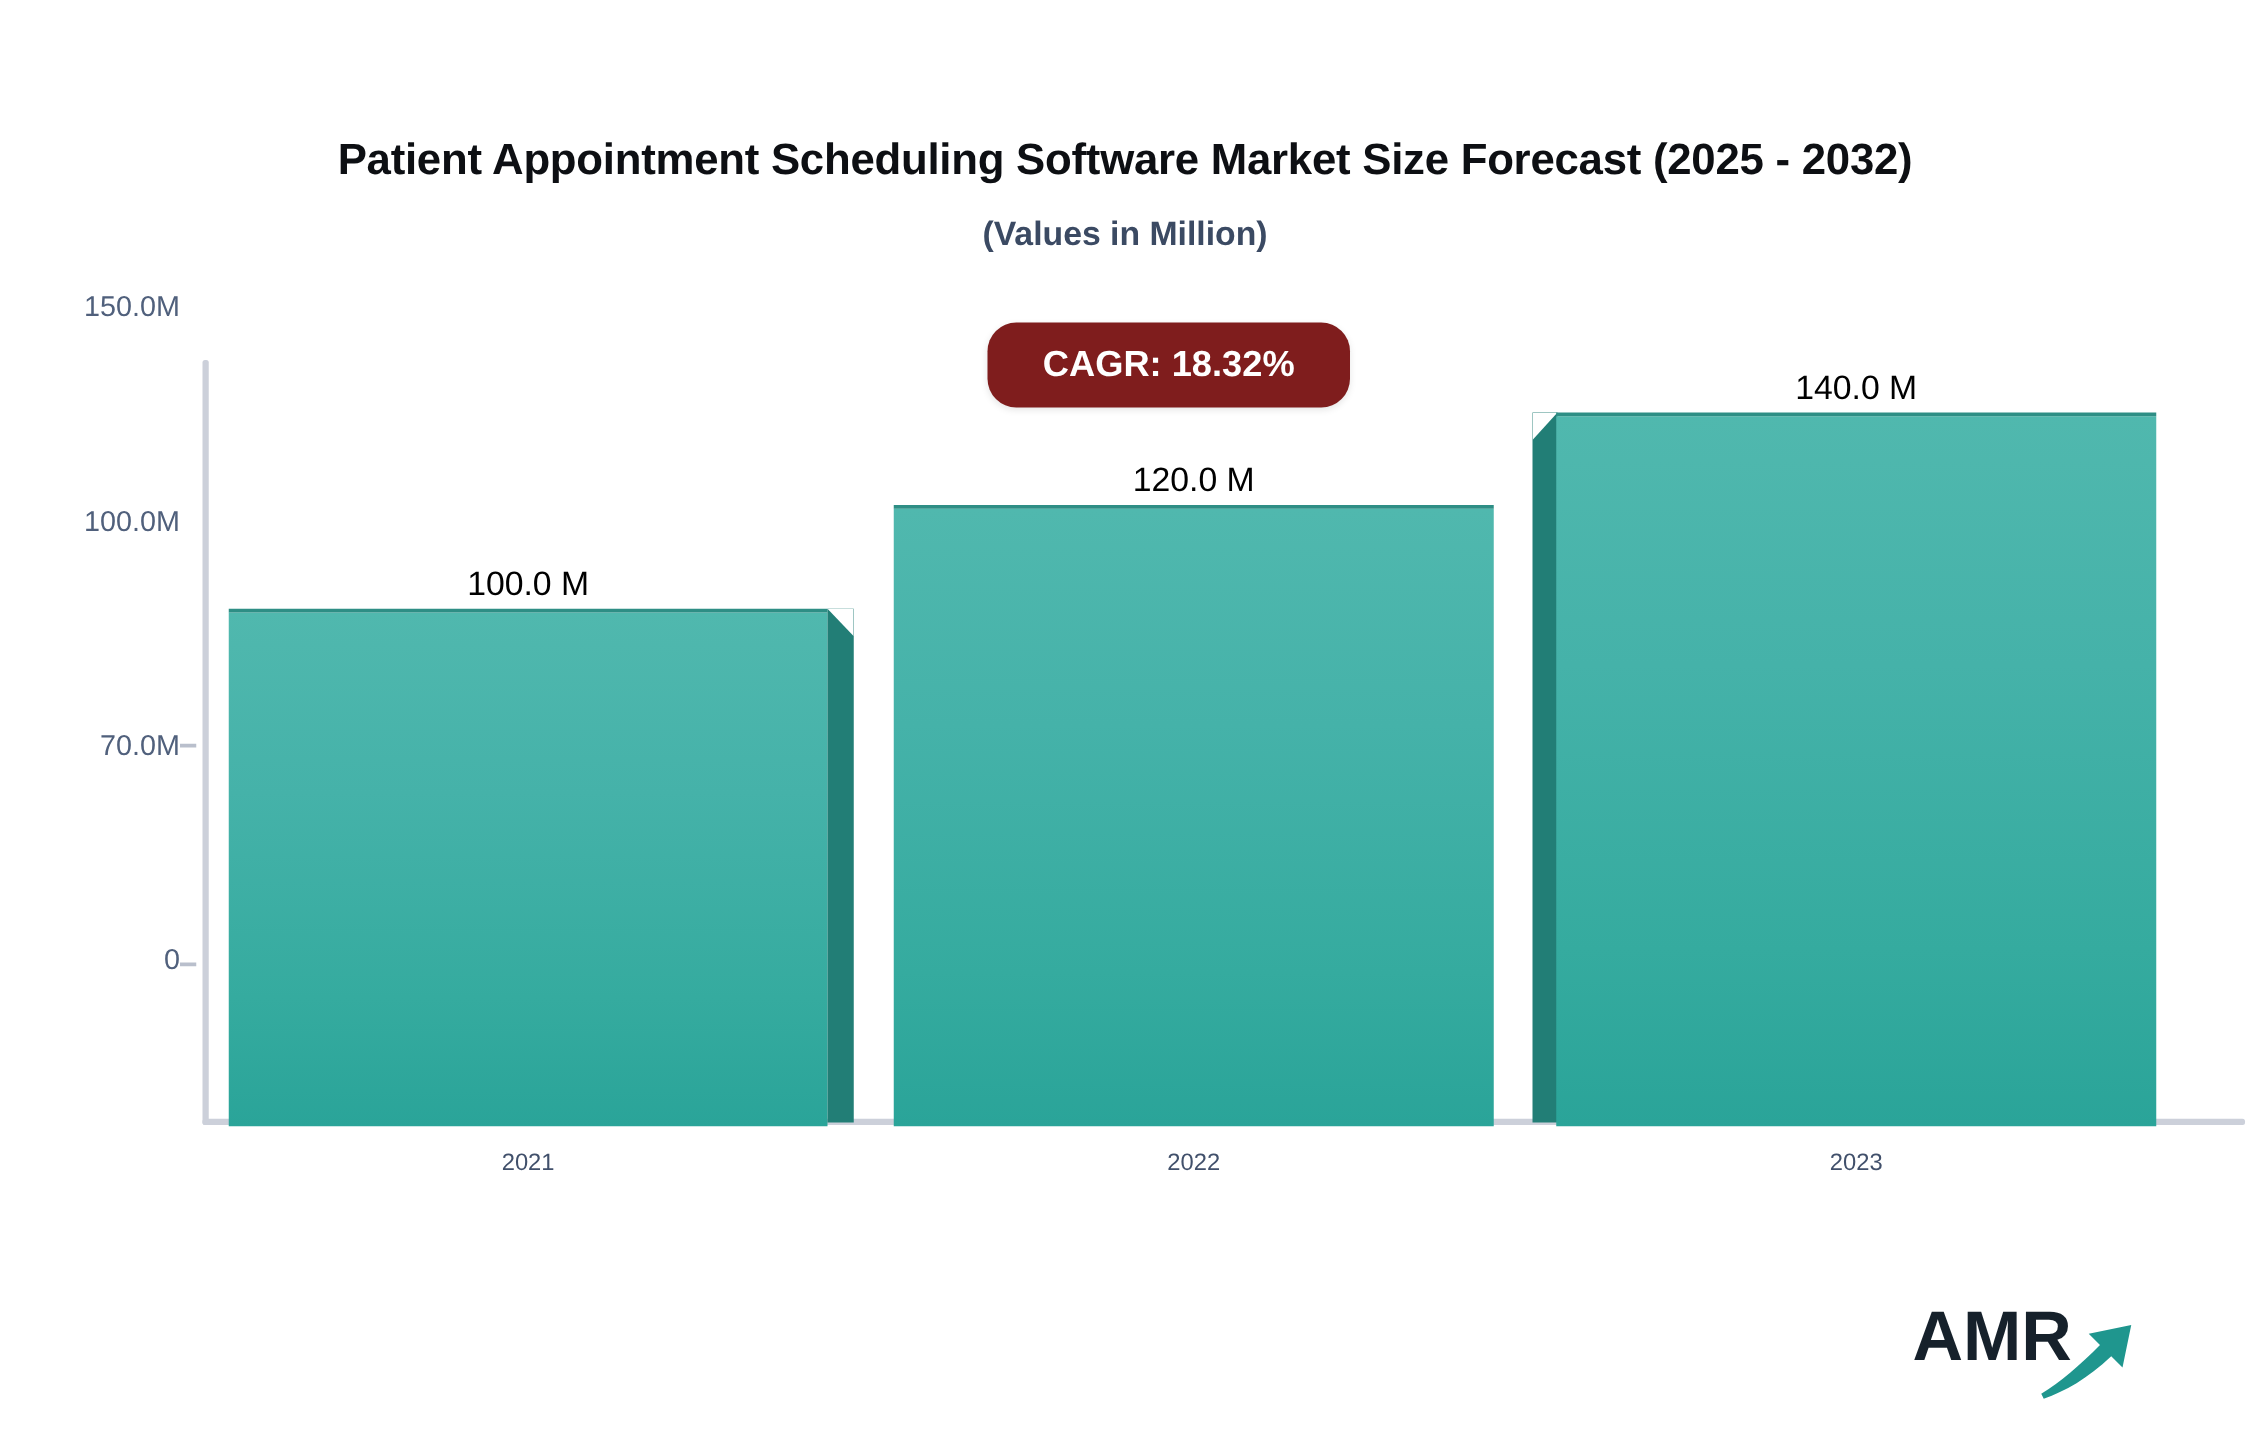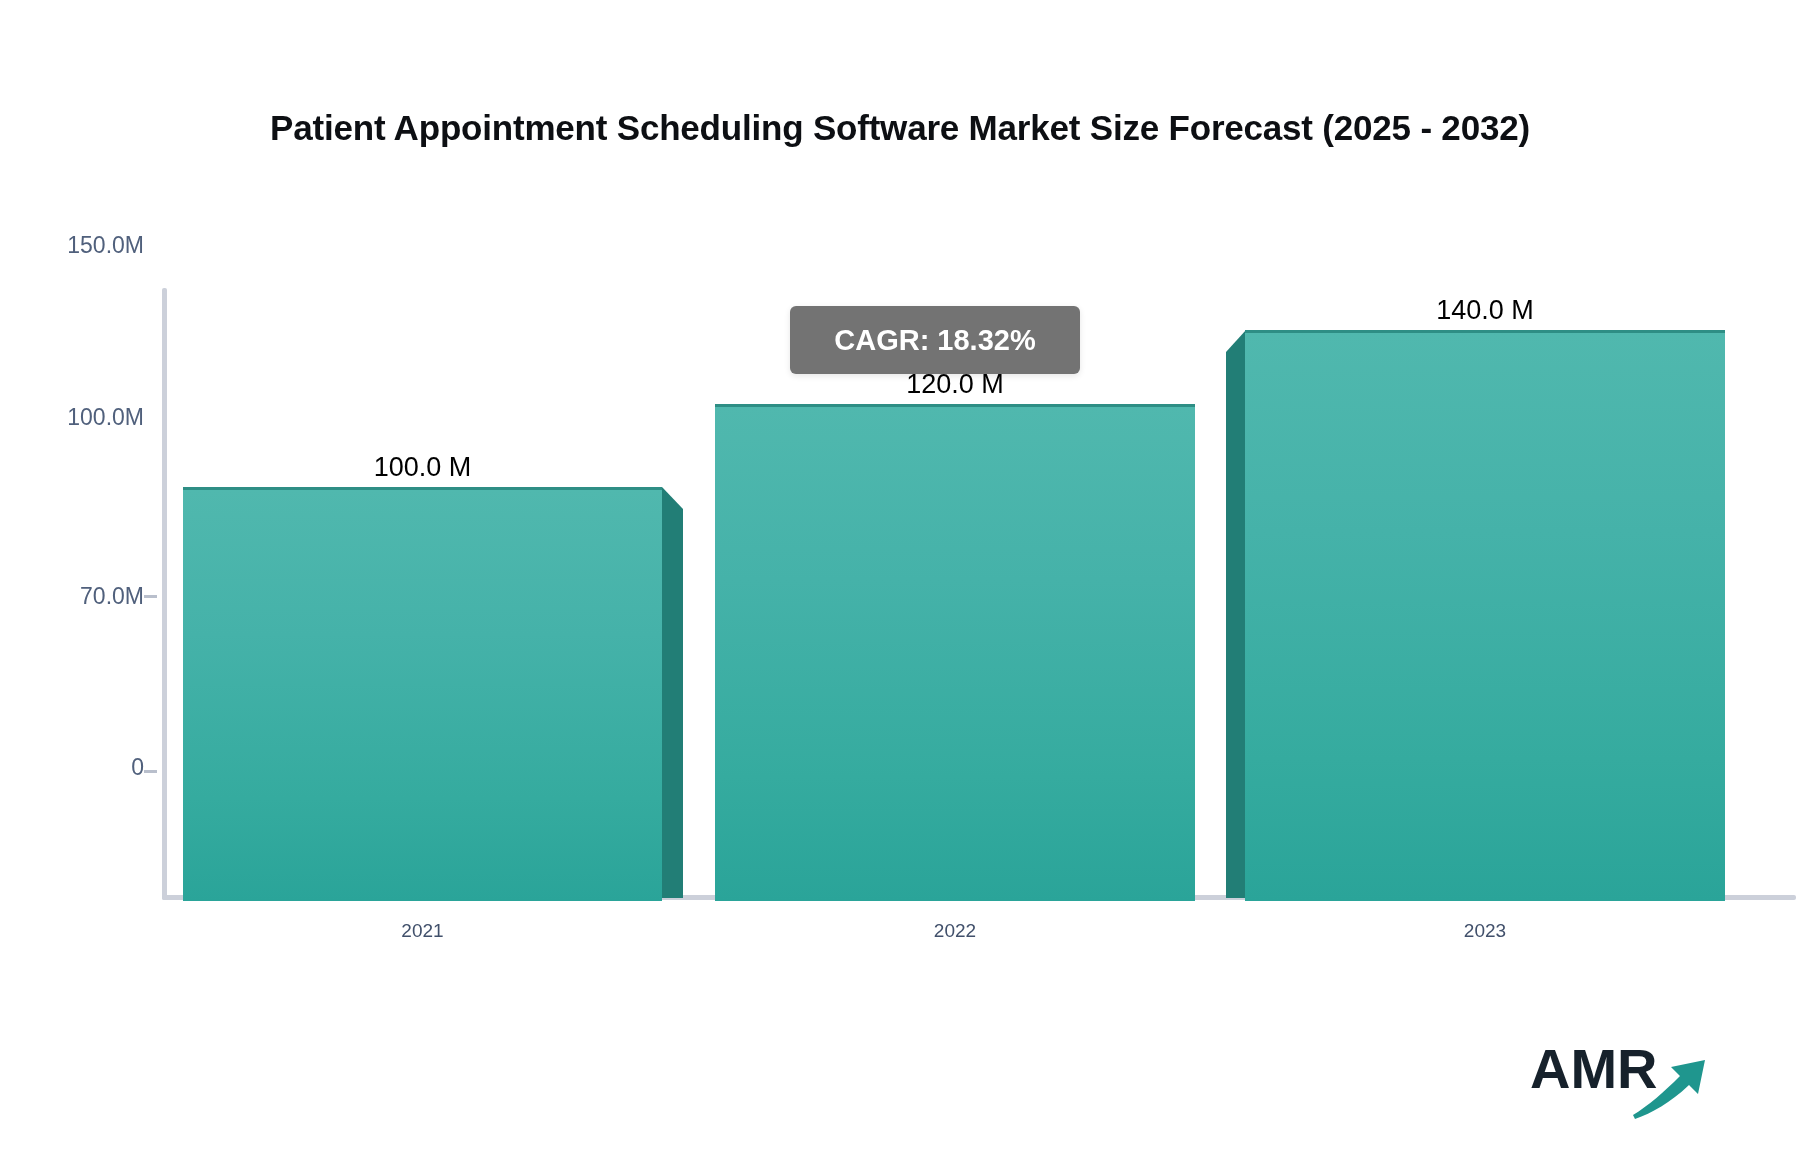--- a/index.html
+++ b/index.html
@@ -49,32 +49,31 @@
     white-space: nowrap;
   }
 
   
   .cagr-badge {
     position: absolute;
     left: 790px;
     top: 258px;
     width: 290px;
     height: 68px;
-    border-radius: 6px;
-    background: #737373;
+    border-radius: 23px;
+    background: #7f1d1d;
     color: #ffffff;
     font-size: 29px;
     font-weight: bold;
     display: flex;
     align-items: center;
     justify-content: center;
     box-shadow: 0 2px 6px rgba(0,0,0,0.10);
     z-index: 6;
     white-space: nowrap;
-    margin-top: 48px;
   }
 
   
   .plot {
     position: absolute;
     left: 0;
     top: 0;
     width: 1800px;
     height: 1156px;
     margin-left: 32px;
@@ -178,20 +177,21 @@
     height: 90px;
   }
 </style>
 </head>
 <body>
 
 <div id="chart-root">
 
   <div class="chart-title">Patient Appointment Scheduling Software Market Size Forecast (2025 - 2032)</div>
 
+  <div class="chart-subtitle">(Values in Million)</div>
 
   <div class="cagr-badge">CAGR: 18.32%</div>
 
   <div class="plot">
 
     <div class="y-axis-line"></div>
     <div class="x-axis-line"></div>
 
     <div class="ytick-label ytick-150">150.0M</div>
     <div class="ytick-label ytick-100">100.0M</div>

